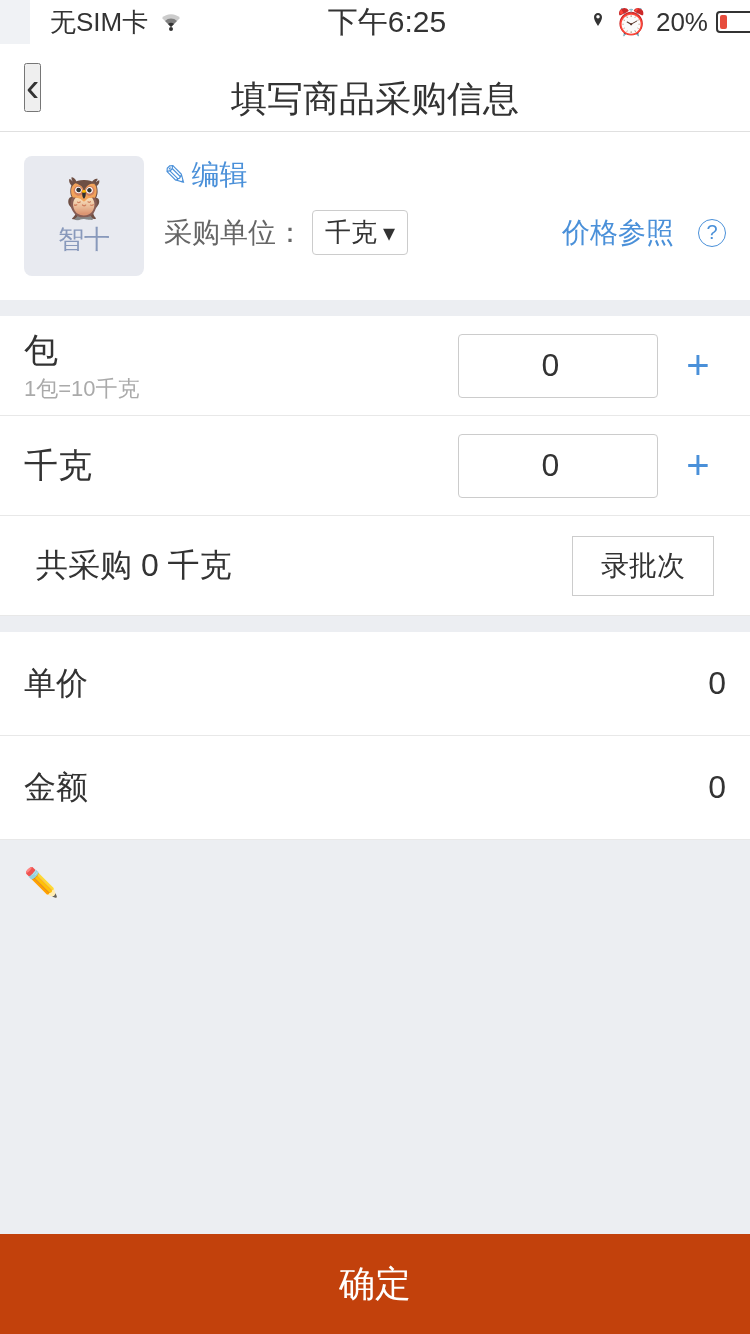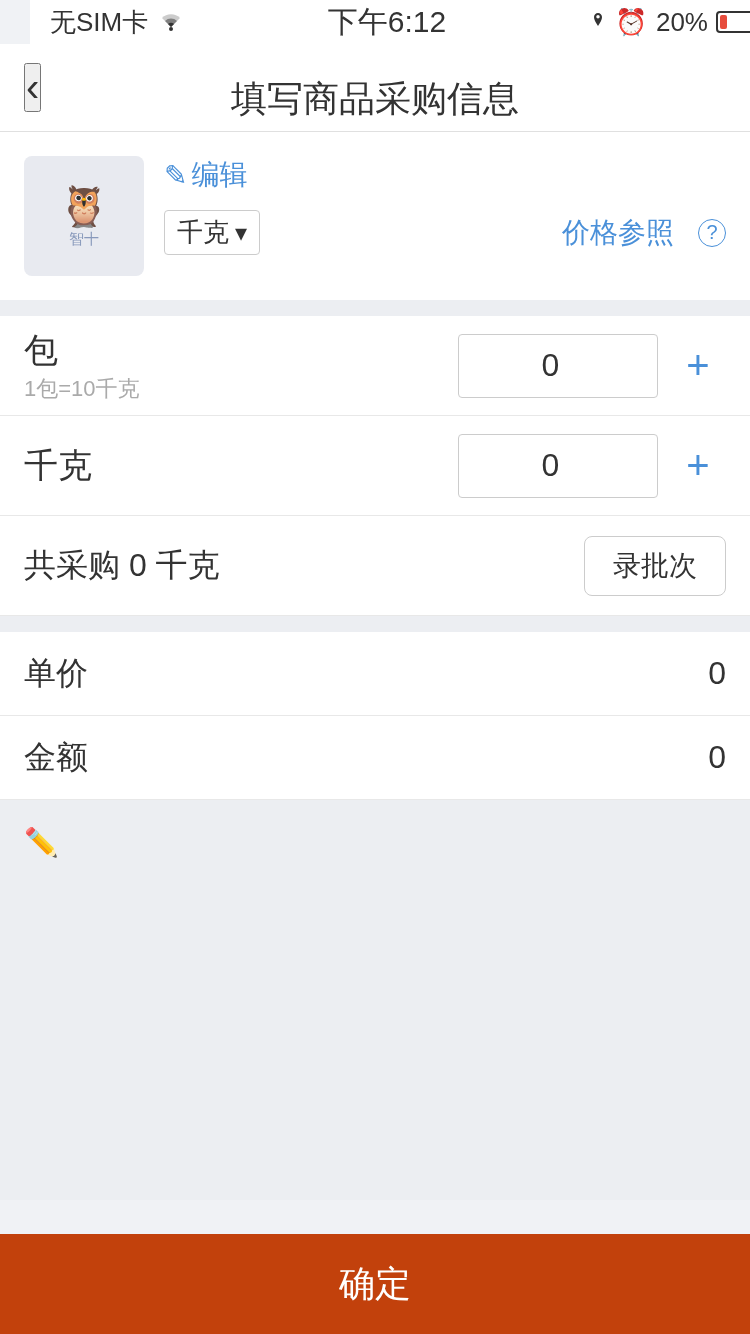--- a/index.html
+++ b/index.html
@@ -113,21 +113,21 @@
       align-items: center;
       justify-content: center;
       flex-shrink: 0;
       flex-direction: column;
     }
     .product-image-owl {
       font-size: 40px;
       color: #8899bb;
     }
     .product-image-text {
-      font-size: 15px;
+      font-size: 26px;
       color: #8899bb;
       margin-top: 0;
     }
     .product-info {
       flex: 1;
       display: flex;
       flex-direction: column;
       gap: 16px;
     }
     .product-info-top {
@@ -237,51 +237,51 @@
       display: flex;
       align-items: center;
       justify-content: center;
     }
 
     
     .summary-row {
       display: flex;
       align-items: center;
       justify-content: space-between;
-      padding: 0 24px;
+      padding: 0 36px;
       height: 100px;
       background: #fff;
       border-bottom: 1px solid #e8e8e8;
     }
     .summary-text {
       font-size: 32px;
       color: #333;
     }
     .batch-btn {
       border: 1px solid #ccc;
-      border-radius: 8px;
+      border-radius: 0;
       padding: 10px 28px;
       font-size: 28px;
       color: #333;
       background: #fff;
       cursor: pointer;
     }
 
     
     .price-section {
       background: #fff;
       width: 750px;
       margin-top: 0;
     }
     .price-row {
       display: flex;
       align-items: center;
       justify-content: space-between;
       padding: 12px 24px;
-      height: 84px;
+      height: 104px;
       border-bottom: 1px solid #e8e8e8;
     }
     .price-row-label {
       font-size: 32px;
       color: #333;
     }
     .price-row-value {
       font-size: 32px;
       color: #333;
     }
@@ -339,21 +339,21 @@
     <span>无SIM卡</span>
     <span>
       <svg width="30" height="22" viewBox="0 0 30 22" fill="none">
         <path d="M15 18l3-3a4.2 4.2 0 00-6 0l3 3z" fill="#333"></path>
         <path d="M15 18l6-6a8.5 8.5 0 00-12 0l6 6z" fill="#333" opacity="0.5"></path>
         <path d="M15 18l9-9a12.7 12.7 0 00-18 0l9 9z" fill="#333" opacity="0.25"></path>
         <circle cx="15" cy="20" r="2" fill="#333"></circle>
       </svg>
     </span>
   </div>
-  <div class="status-center">下午6:12</div>
+  <div class="status-center">下午6:25</div>
   <div class="status-right">
     <span>
       <svg width="20" height="20" viewBox="0 0 20 20" fill="#333">
         <path d="M10 2C7.79 2 6 3.79 6 6c0 3.5 4 9 4 9s4-5.5 4-9c0-2.21-1.79-4-4-4zm0 5.5A1.5 1.5 0 1110 4a1.5 1.5 0 010 3.5z"></path>
       </svg>
     </span>
     <span>⏰</span>
     <span>20%</span>
     <div class="battery-bar">
       <div class="battery-fill"></div>
@@ -373,20 +373,21 @@
   </div>
   <div class="product-info">
     <div class="product-info-top">
       <span class="edit-link">
         <span>✎</span>
         <span>编辑</span>
       </span>
     </div>
     <div class="product-unit-row">
       <div class="unit-label">
+        <span>采购单位：</span>
         <div class="unit-select">
           <span>千克</span>
           <span class="chevron-down"></span>
         </div>
       </div>
       <div class="price-ref">
         <span>价格参照</span>
         <span style="width:28px;height:28px;border:1px solid #4a90d9;border-radius:50%;display:inline-flex;align-items:center;justify-content:center;font-size:20px;">?</span>
       </div>
     </div>

